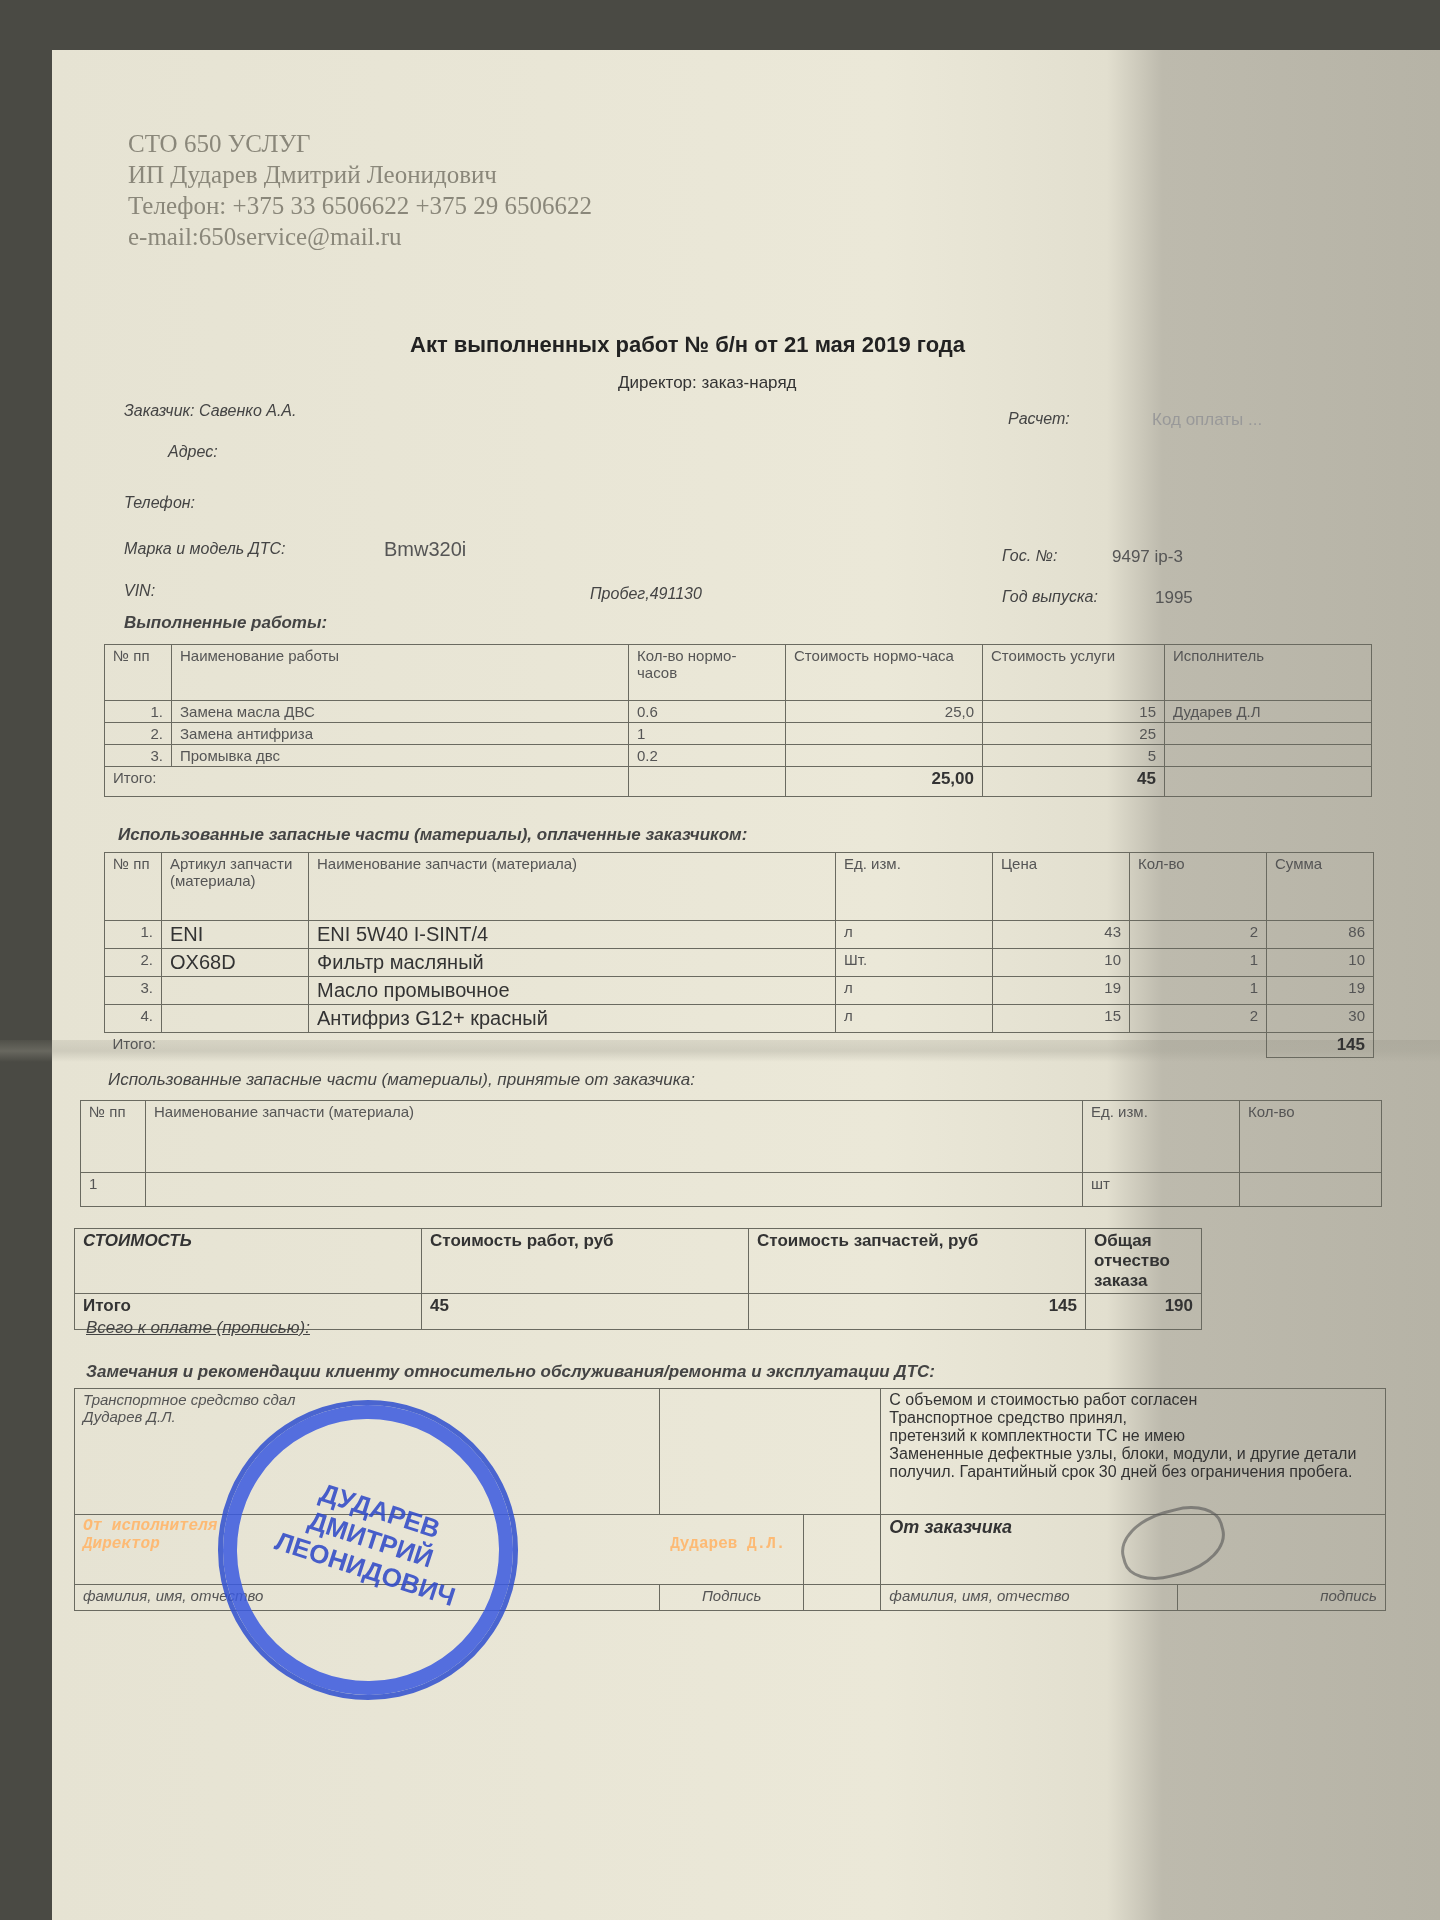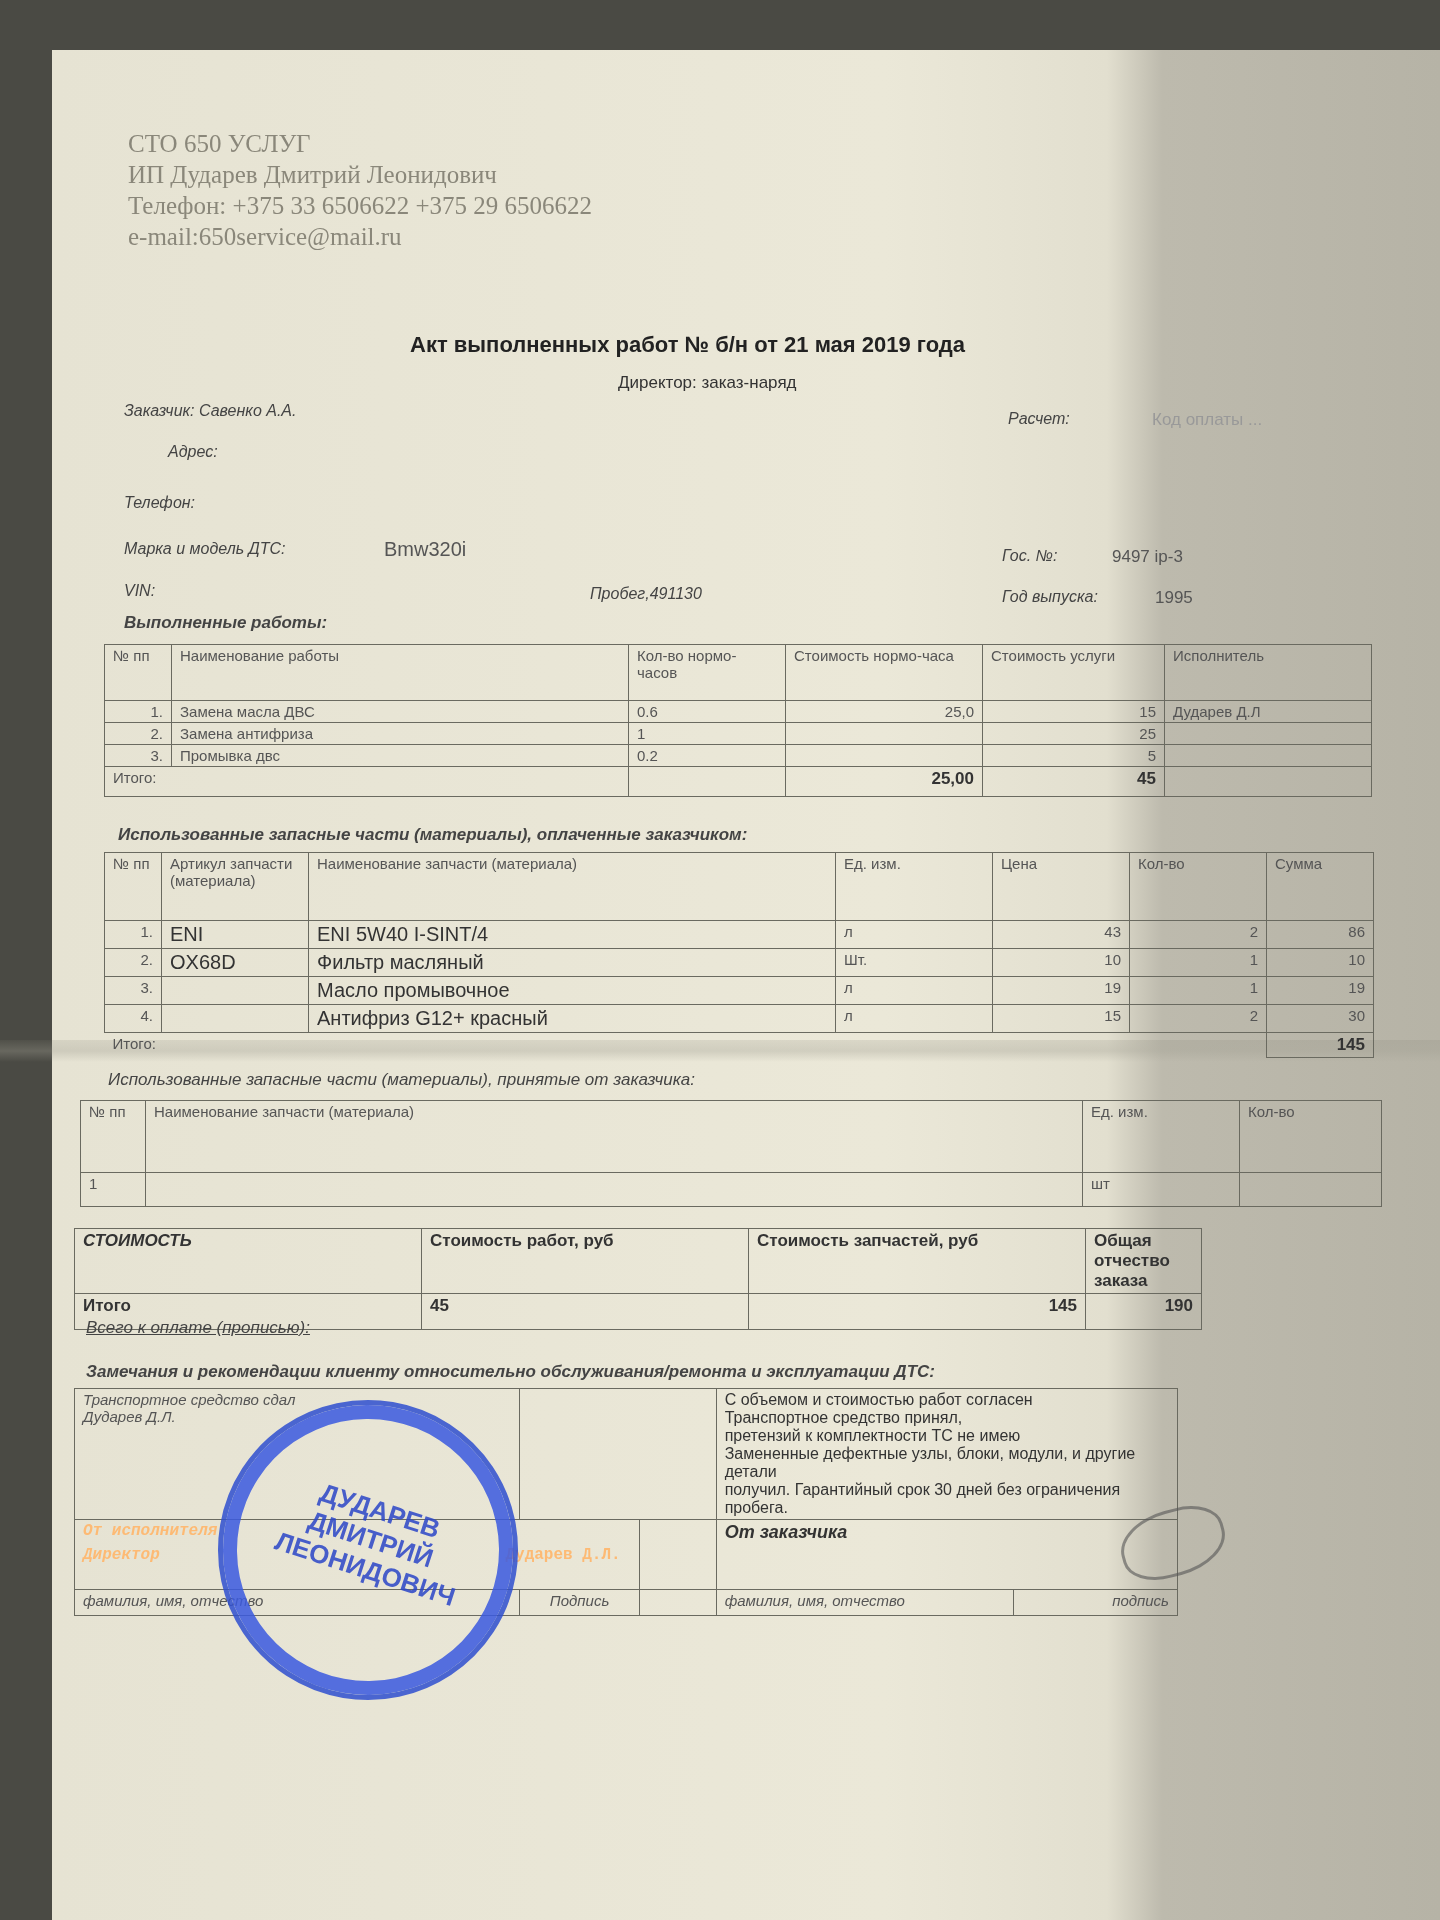--- a/index.html
+++ b/index.html
@@ -182,40 +182,40 @@
     <td class="bold">45</td>
     <td class="r bold">145</td>
     <td class="r bold">190</td>
   </tr>
 </tbody>
   </table>
 
 <div class="abs sect" style="left:86px;top:1318px;text-decoration:underline;font-weight:normal;">Всего к оплате (прописью):</div>
 <div class="abs sect" style="left:86px;top:1362px;">Замечания и рекомендации клиенту относительно обслуживания/ремонта и эксплуатации ДТС:</div>
 
-<table style="left:74px;top:1388px;width:1104px;">
+<table style="left:74px;top:1388px;width:1312px;">
   <tbody>
       <tr style="height:126px;">
     <td colspan="2" style="width:510px;font-style:italic;">
       <div>Транспортное средство сдал</div>
       <div>Дударев Д.Л.</div>
     </td>
     <td colspan="2" style="width:190px;"></td>
     <td colspan="2" style="font-size:16px;color:#333;">
       <div>С объемом и стоимостью работ согласен</div>
       <div>Транспортное средство принял,</div>
       <div>претензий к комплектности ТС не имею</div>
       <div>Замененные дефектные узлы, блоки, модули, и другие детали</div>
       <div>получил. Гарантийный срок 30 дней без ограничения пробега.</div>
     </td>
   </tr>
   <tr style="height:70px;">
     <td colspan="3" style="font-style:italic;font-weight:bold;font-size:16px;color:#fdba74;font-family:Liberation Mono, monospace;">
       <div>От исполнителя</div>
-      <div style="display:flex;justify-content:space-between;margin-top:6px;">
+      <div style="display:flex;justify-content:space-between;margin-top:0;">
         <span>Директор</span>
         <span style="font-style:normal;margin-right:10px;">Дударев Д.Л.</span>
       </div>
     </td>
     <td style="width:60px;"></td>
     <td colspan="2" style="font-style:italic;font-weight:bold;font-size:18px;color:#333;">От заказчика</td>
   </tr>
   <tr style="height:26px;">
     <td colspan="2" style="font-style:italic;">фамилия, имя, отчество</td>
     <td style="font-style:italic;text-align:center;">Подпись</td>

